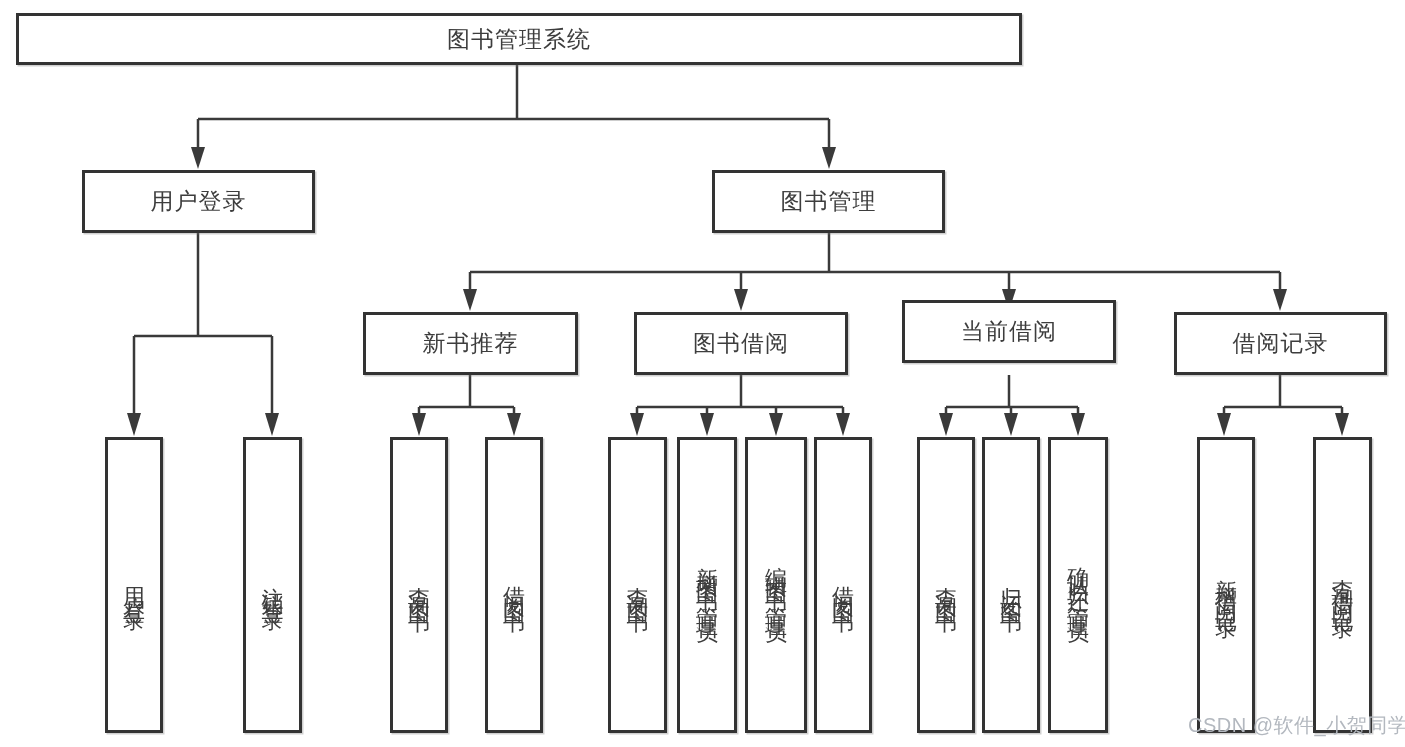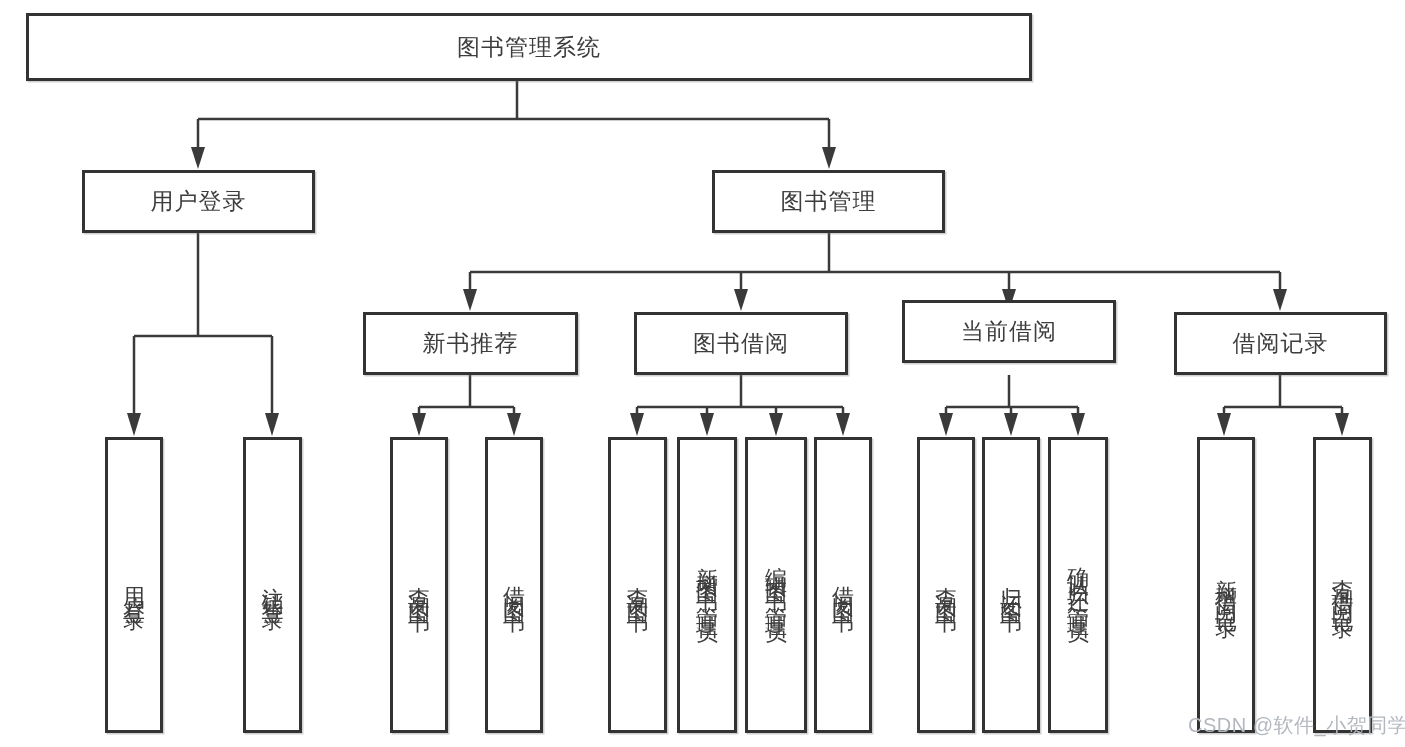--- a/index.html
+++ b/index.html
@@ -31,21 +31,21 @@
   }
   .node.h { font-size: 23px; letter-spacing: 1px; }
   .node.v { font-size: 22px; }
   .node.v .vtext {
     writing-mode: vertical-rl;
     letter-spacing: 8px;
     line-height: 1;
     white-space: nowrap;
   }
   
-  .n-root  { left: 26px;  top: 13px;  width: 1006px; height: 68px; }
+  .n-root  { left: 16px;  top: 13px;  width: 1006px; height: 52px; }
   
   .n-l2a   { left: 82px;  top: 170px; width: 233px; height: 63px; }
   .n-l2b   { left: 712px; top: 170px; width: 233px; height: 63px; }
   
   .n-l3a   { left: 363px;  top: 312px; width: 215px; height: 63px; }
   .n-l3b   { left: 634px;  top: 312px; width: 214px; height: 63px; }
   .n-l3c   { left: 902px;  top: 300px; width: 214px; height: 63px; }
   .n-l3d   { left: 1174px; top: 312px; width: 213px; height: 63px; }
   
   .leaf    { top: 437px; height: 296px; }

